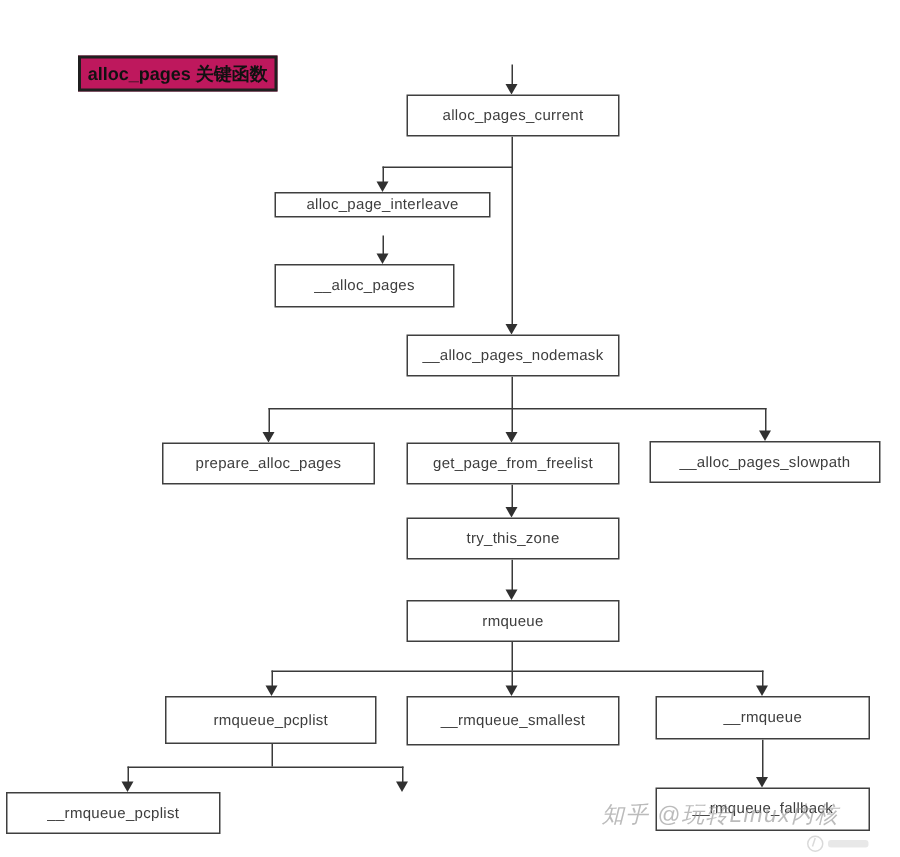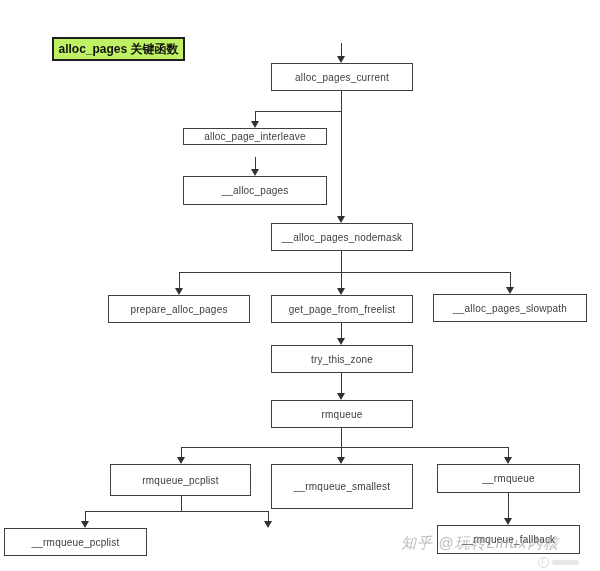--- a/index.html
+++ b/index.html
@@ -6,21 +6,21 @@
   .canvas{
     position:relative;width:600px;height:571px;background:#ffffff;overflow:hidden;
     font-family:"Liberation Sans", sans-serif;
   }
   .node{
     position:absolute;box-sizing:border-box;border:1px solid #3f3f3f;background:#ffffff;
     display:flex;align-items:center;justify-content:center;
     font-size:10px;color:#3d3d3d;letter-spacing:.2px;white-space:nowrap;
   }
   .title-box{
-    position:absolute;box-sizing:border-box;border:2px solid #1f1f1f;background:#bef264;
+    position:absolute;box-sizing:border-box;border:2px solid #1f1f1f;background:#be185d;
     display:flex;align-items:center;justify-content:center;
     font-size:12px;font-weight:bold;color:#111;white-space:nowrap;
   }
   .edge{position:absolute;background:#3a3a3a;}
   .arrow{
     position:absolute;width:0;height:0;
     border-left:4.5px solid transparent;border-right:4.5px solid transparent;
     border-top:7px solid #303030;
   }
   .watermark{
@@ -78,37 +78,37 @@
       <div class="arrow" style="left: 81px; top: 521px;"></div>
       <div class="arrow" style="left: 264px; top: 521px;"></div>
       <div class="arrow" style="left: 504px; top: 518px;"></div>
     </div>
 
 
   <div class="node" style="left:271px;top:63px;width:142px;height:28px">alloc_pages_current</div>
 
   <div class="node" style="left:183px;top:128px;width:144px;height:17px">alloc_page_interleave</div>
 
-  <div class="node" style="left:183px;top:176px;width:144px;height:29px">__alloc_pages</div>
+  <div class="node" style="left:183px;top:176px;width:120px;height:29px">__alloc_pages</div>
 
   <div class="node" style="left:271px;top:223px;width:142px;height:28px">__alloc_pages_nodemask</div>
 
   <div class="node" style="left:108px;top:295px;width:142px;height:28px">prepare_alloc_pages</div>
 
   <div class="node" style="left:271px;top:295px;width:142px;height:28px">get_page_from_freelist</div>
 
   <div class="node" style="left:433px;top:294px;width:154px;height:28px">__alloc_pages_slowpath</div>
 
   <div class="node" style="left:271px;top:400px;width:142px;height:28px">rmqueue</div>
 
   <div class="node" style="left:271px;top:345px;width:142px;height:28px">try_this_zone</div>
 
   <div class="node" style="left:110px;top:464px;width:141px;height:32px">rmqueue_pcplist</div>
 
-  <div class="node" style="left:271px;top:464px;width:142px;height:45px">__rmqueue_smallest</div>
+  <div class="node" style="left:271px;top:464px;width:142px;height:33px">__rmqueue_smallest</div>
 
   <div class="node" style="left:437px;top:464px;width:143px;height:29px">__rmqueue</div>
 
   <div class="node" style="left:4px;top:528px;width:143px;height:28px">__rmqueue_pcplist</div>
 
 
   <div class="node" style="left:437px;top:525px;width:143px;height:29px">__rmqueue_fallback</div>
 
   <div class="watermark">知乎 @玩转Linux内核</div>
 

